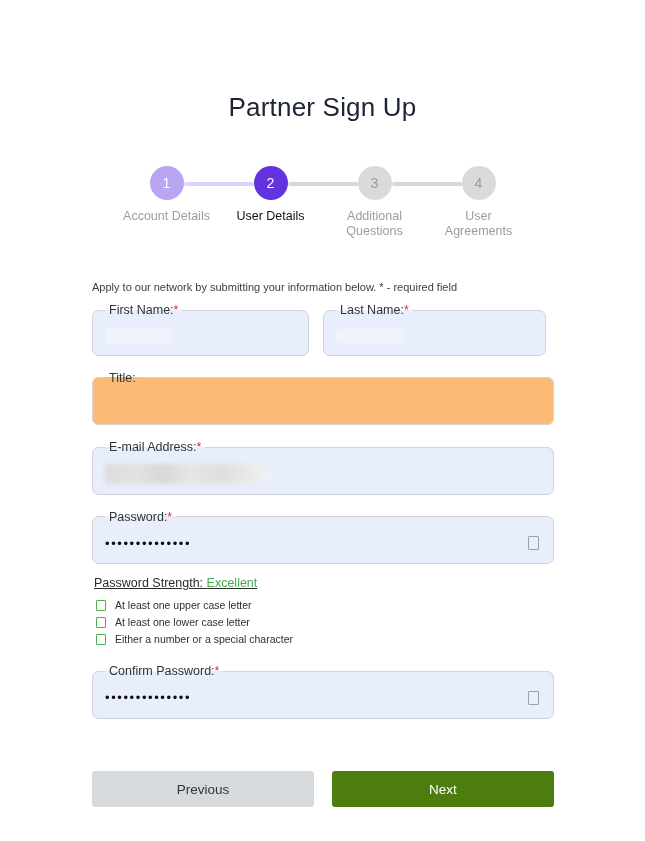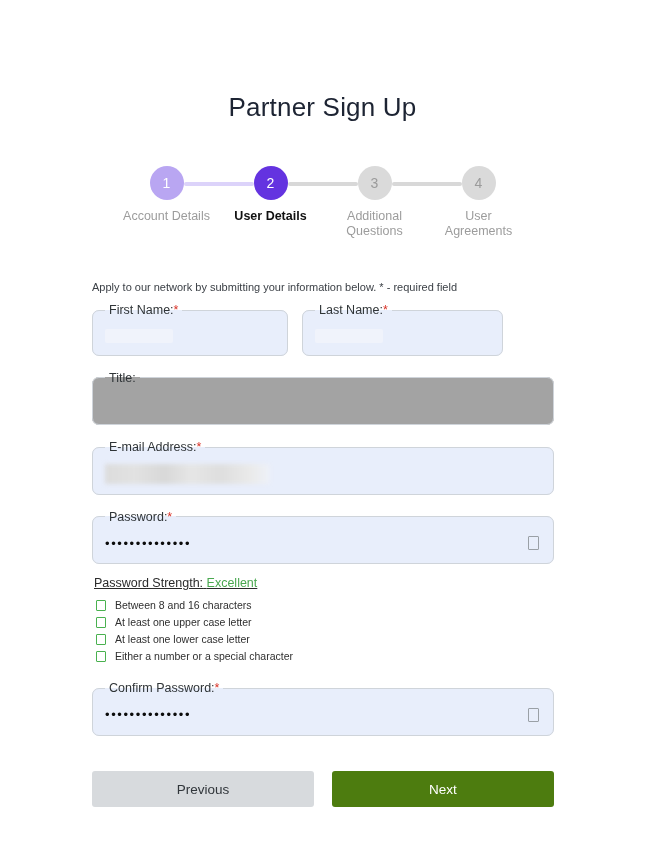--- a/index.html
+++ b/index.html
@@ -81,21 +81,21 @@
   .step-label {
     margin-top: 9px;
     font-size: 12.5px;
     line-height: 15px;
     text-align: center;
     color: #9c9c9c;
     width: 96px;
   }
   .step-label.active {
     color: #111111;
-    font-weight: bold;
+    font-weight: normal;
   }
 
   
   .form-area {
     position: absolute;
     left: 92px;
     top: 280px;
     width: 462px;
   }
   .helper-text {
@@ -109,21 +109,21 @@
     display: flex;
     gap: 14px;
   }
 
   fieldset.field {
     border: 1px solid #cfd4da;
     border-radius: 7px;
     margin: 0 0 16px 0;
     padding: 0;
     position: relative;
-    background: #a3a3a3;
+    background: #fdba74;
     box-sizing: border-box;
   }
   fieldset.field.filled { background: #e8eefb; }
   fieldset.field legend {
     margin-left: 12px;
     padding: 0 4px;
     font-size: 12.5px;
     color: #2f3437;
     line-height: 1;
   }
@@ -273,28 +273,28 @@
   </div>
 
 </div>
 
 <div class="form-area">
 
   <p class="helper-text">Apply to our network by submitting your information below. * - required field</p>
 
   <div class="field-row">
 
-    <fieldset class="field filled" style="width:196px;">
+    <fieldset class="field filled" style="width:217px;">
       <legend><span>First Name:</span><span class="req">*</span></legend>
       <div class="field-body">
         <div class="redact" style="width:68px;"></div>
       </div>
     </fieldset>
 
-    <fieldset class="field filled" style="width:201px;">
+    <fieldset class="field filled" style="width:223px;">
       <legend><span>Last Name:</span><span class="req">*</span></legend>
       <div class="field-body">
         <div class="redact" style="width:68px;"></div>
       </div>
     </fieldset>
 
   </div>
 
   <fieldset class="field tall">
     <legend>Title:</legend>
@@ -315,24 +315,20 @@
       <button class="eye-toggle"></button>
     </div>
   </fieldset>
 
   <div class="pw-strength">
     <span>Password Strength:</span>
     <span class="level">Excellent</span>
   </div>
 
   <ul class="pw-rules">
-    <li>
-      <span class="rule-box"></span>
-      <span>Between 8 and 16 characters</span>
-    </li>
     <li>
       <span class="rule-box"></span>
       <span>At least one upper case letter</span>
     </li>
     <li>
       <span class="rule-box"></span>
       <span>At least one lower case letter</span>
     </li>
     <li>
       <span class="rule-box"></span>

